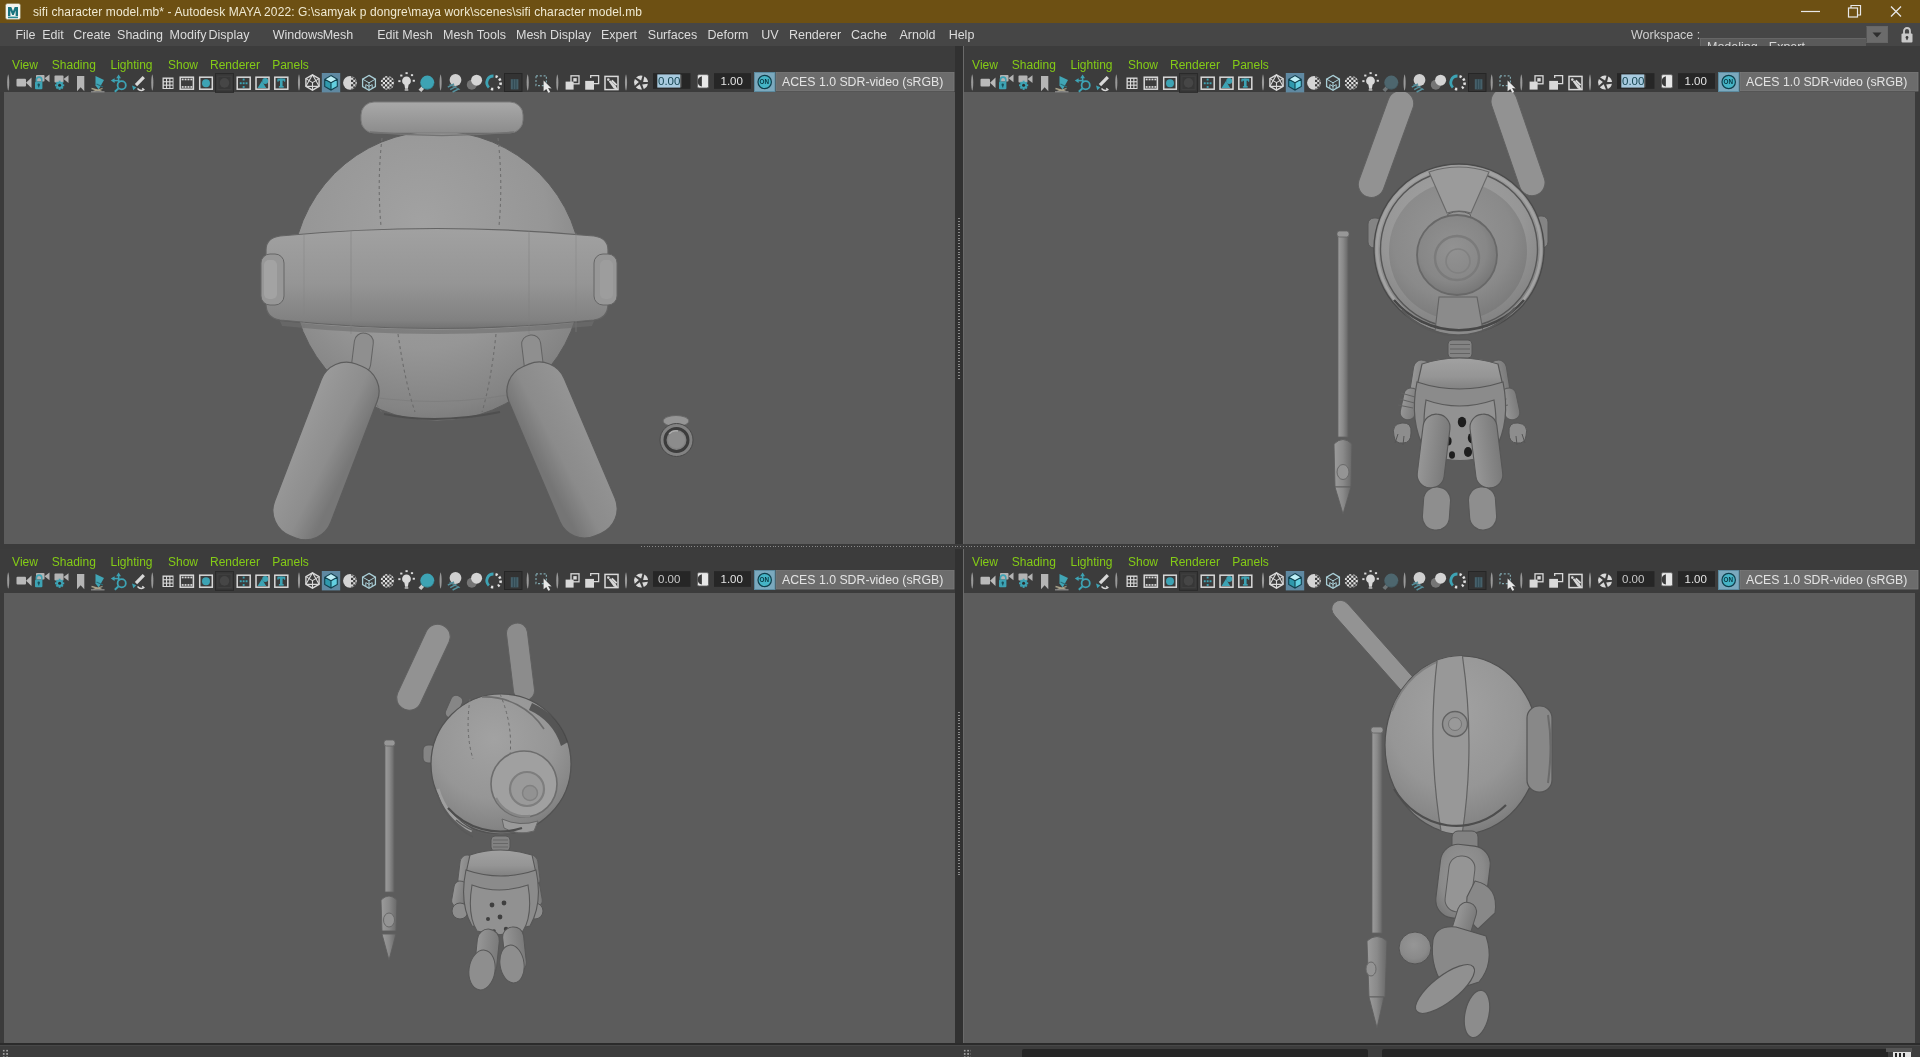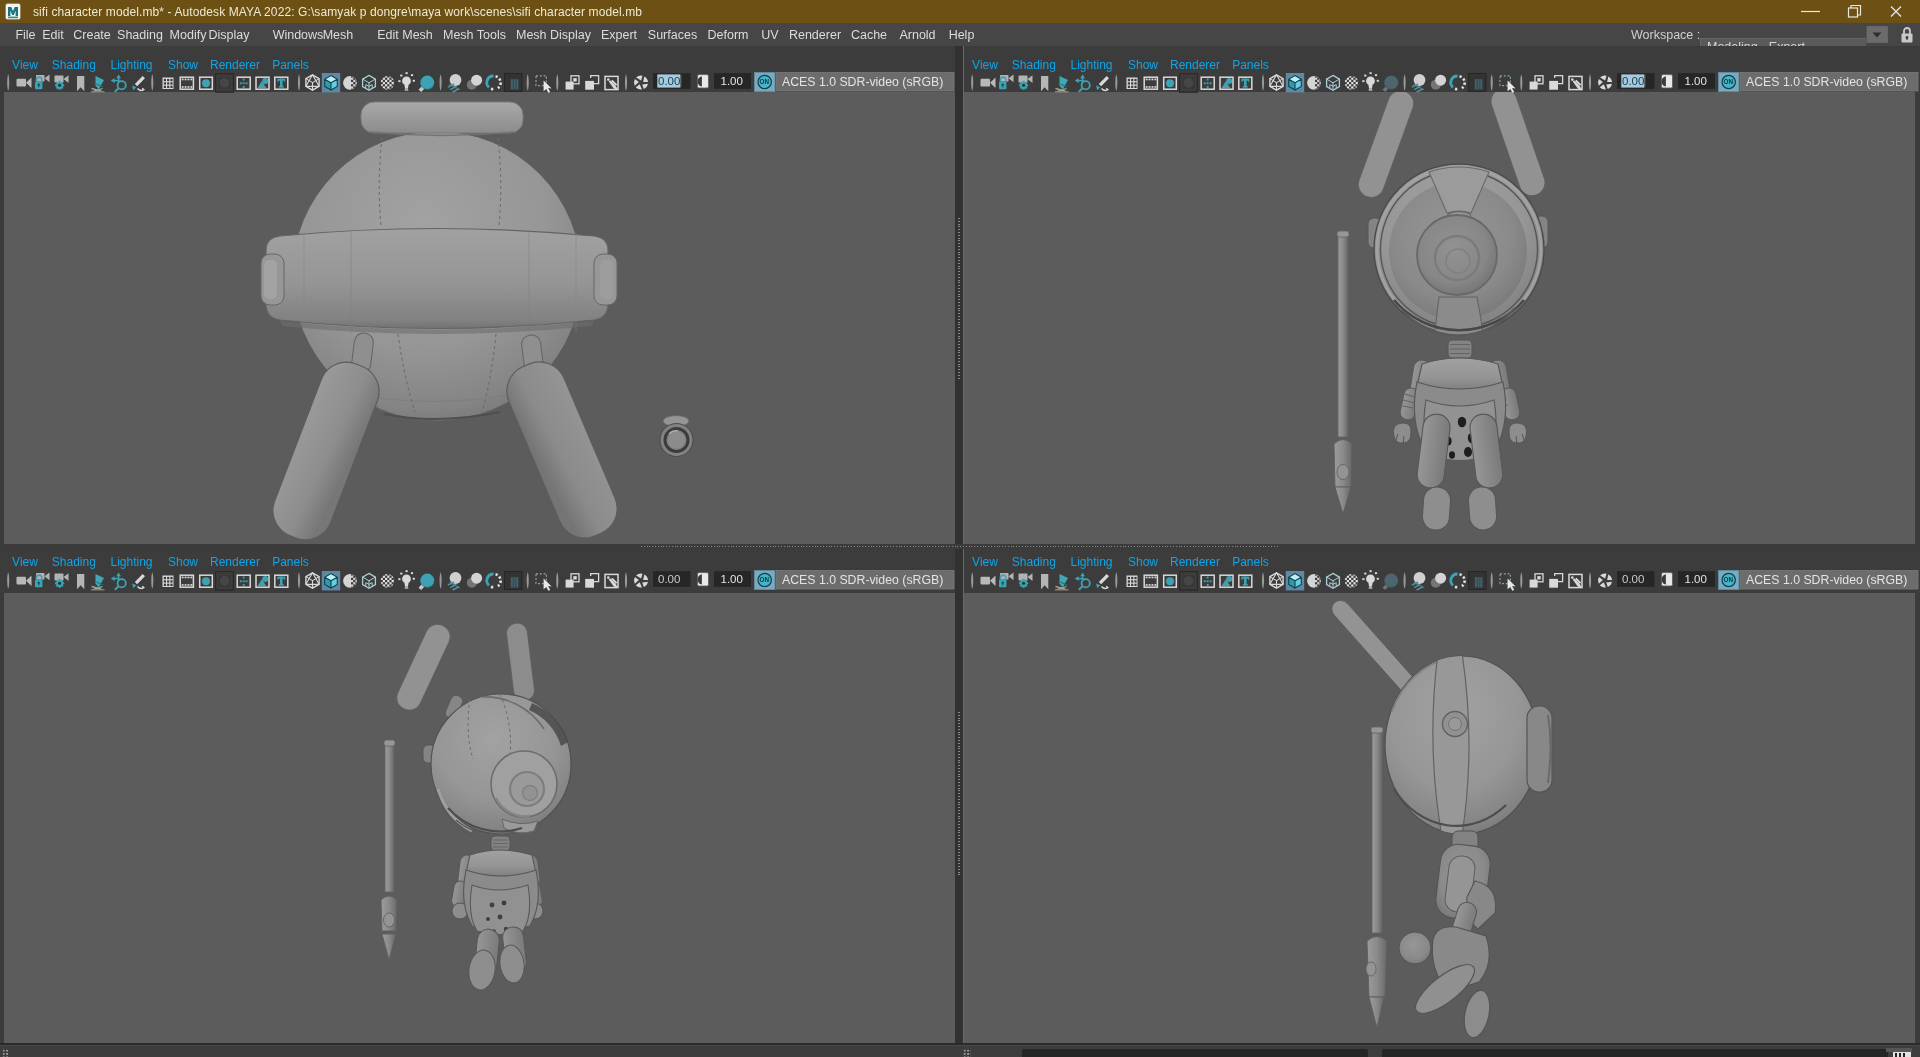--- a/index.html
+++ b/index.html
@@ -7,21 +7,21 @@
     font-family:"Liberation Sans", sans-serif; }
   .abs { position:absolute; }
   
   #titlebar { position:absolute; left:0; top:0; width:1920px; height:23px; background:#6d5013; }
   #titletext { position:absolute; left:33px; top:4.5px; font-size:12px; color:#efe9d2; letter-spacing:0.1px; white-space:pre; }
   
   #menubar { position:absolute; left:0; top:23px; width:1920px; height:23px; background:#464646; }
   .mitem { position:absolute; top:5px; transform:translateX(-50%); font-size:12.5px; color:#dcdcdc; white-space:pre; }
   
   .phead { position:absolute; background:#3c3c3c; }
-  .pmenu { position:absolute; top:12px; transform:translateX(-50%); font-size:12px; color:#0ea5e9; white-space:pre; }
+  .pmenu { position:absolute; top:12px; transform:translateX(-50%); font-size:12px; color:#84cc16; white-space:pre; }
   .pmenu2 { top:6px; }
   #ph_tr .pmenu, #ph_br .pmenu { margin-left:-4px; }
   
   .vp { position:absolute; background:#5c5c5c; }
   
   .vsplit { position:absolute; width:9px; background:#313131; }
   .vsplit .line { position:absolute; left:8px; top:0; width:1px; height:100%; background:#6a6a6a; }
   .hsplit { position:absolute; left:0; width:1920px; height:5px; background:#3b3b3b; }
   
   #tstrip { position:absolute; left:0; top:1043px; width:1920px; height:14px; background:#3d3d3d; border-top:2px solid #2b2b2b; }

